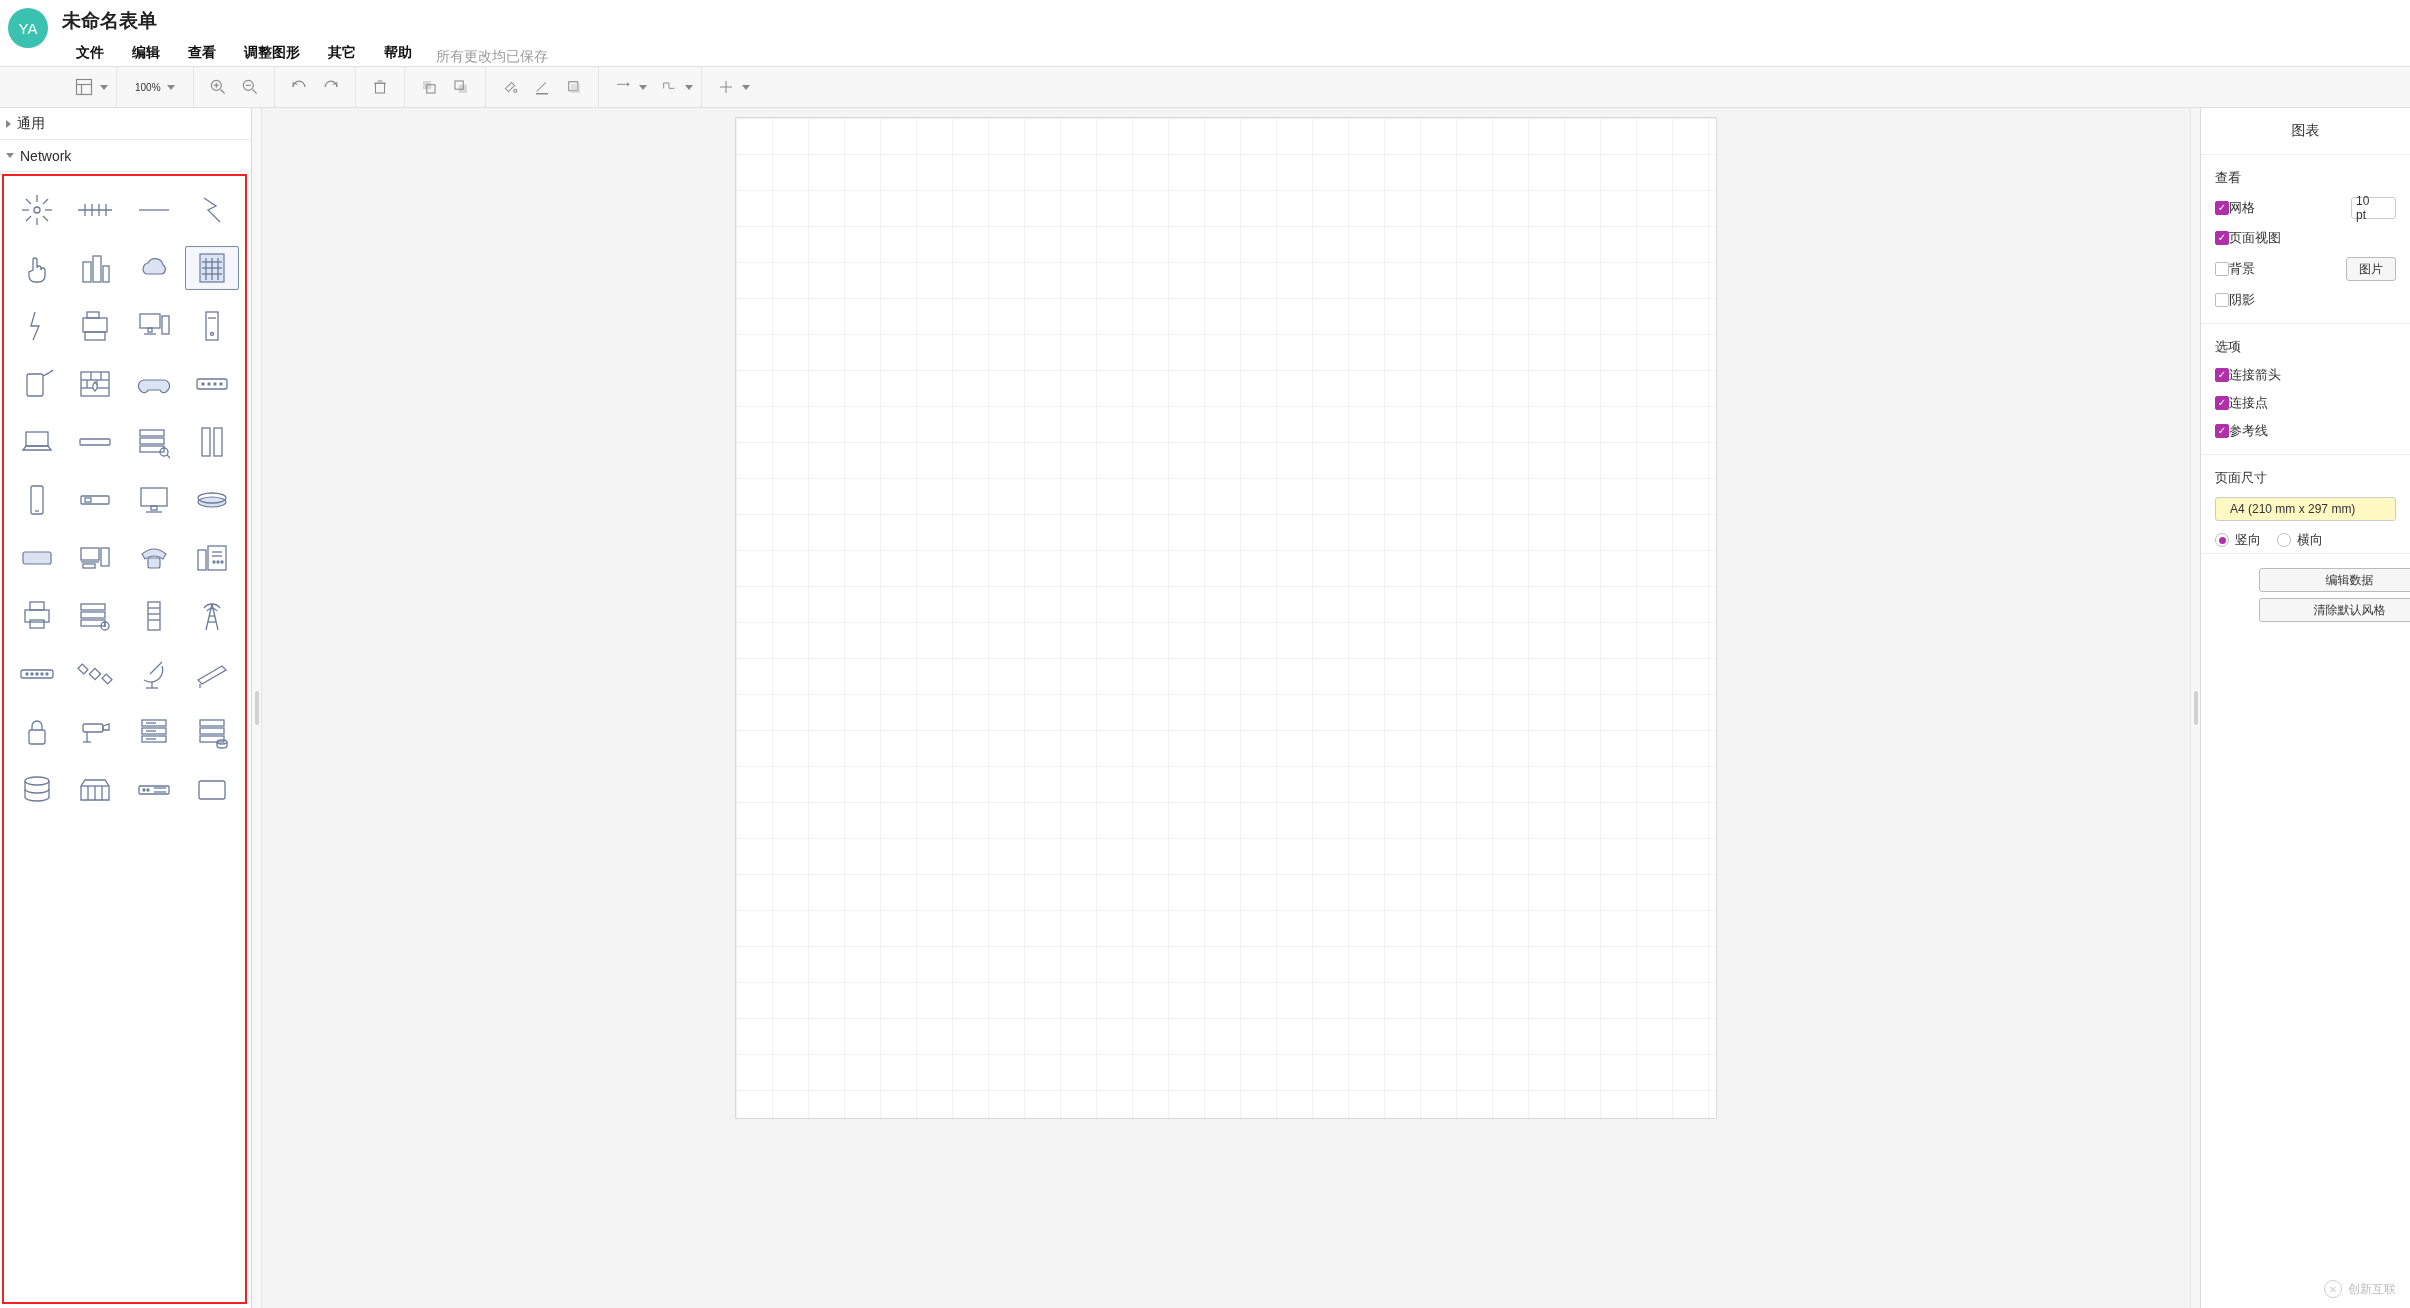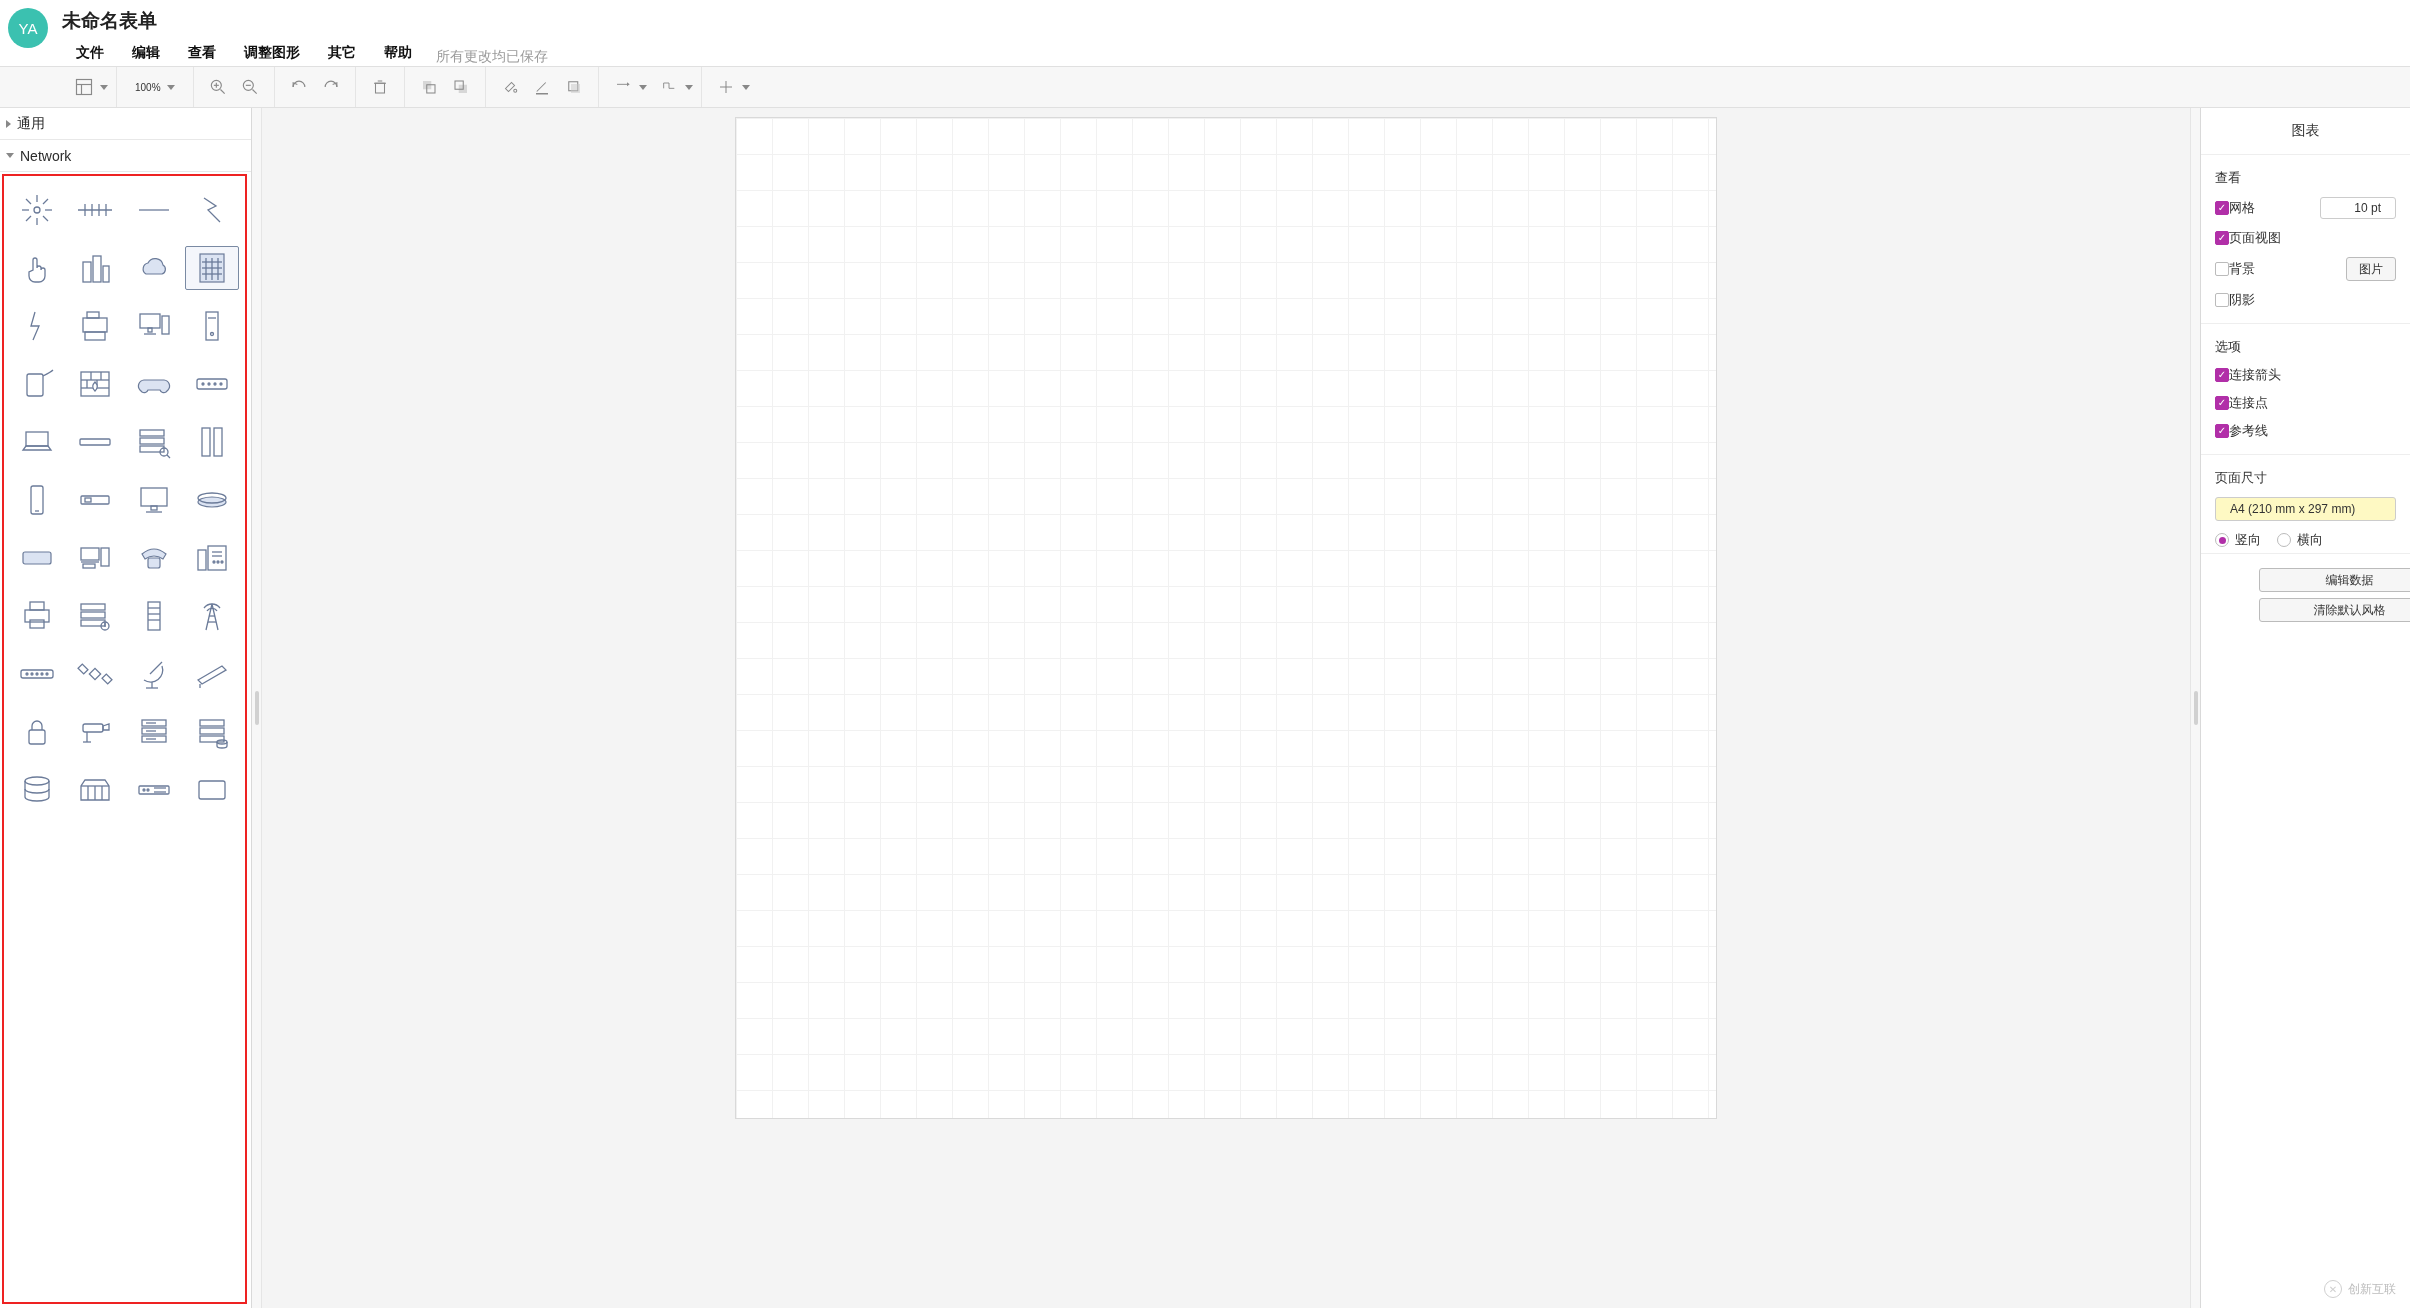--- a/index.html
+++ b/index.html
@@ -51,21 +51,21 @@
   .splitter-right { width:10px; background:#f7f7f7; border-left:1px solid #e5e5e5; display:flex; align-items:center; justify-content:center; cursor:col-resize;}
   .right-panel { width:210px; border-left:1px solid #d9d9d9; overflow:auto; font-size:13px; color:#333; background:#fff;}
   .right-title { text-align:center; font-size:14px; padding:14px 0; border-bottom:1px solid #eee;}
   .rp-section { padding:14px 14px 4px 14px; border-bottom:1px solid #eee;}
   .rp-label { font-size:13px; color:#333; margin-bottom:10px;}
   .rp-row { display:flex; align-items:center; justify-content:space-between; margin-bottom:10px; }
   .chk { display:flex; align-items:center; gap:0; cursor:pointer;}
   .chk-box { width:14px; height:14px; border:1px solid #bbb; border-radius:2px; display:flex; align-items:center; justify-content:center; background:#fff;}
   .chk-box.checked { background:#b12fa8; border-color:#b12fa8;}
   .chk-box.checked::after { content:"✓"; color:#fff; font-size:10px; line-height:1;}
-  .num-input { width:76px; height:22px; border:1px solid #ccc; border-radius:3px; text-align:left; padding:0 14px 0 4px; font-size:12px; position:relative; background:#fff; display:flex; align-items:center; justify-content:flex-end;}
+  .num-input { width:45px; height:22px; border:1px solid #ccc; border-radius:3px; text-align:left; padding:0 14px 0 4px; font-size:12px; position:relative; background:#fff; display:flex; align-items:center; justify-content:flex-end;}
   .btn { height:24px; border:1px solid #bbb; background:#f6f6f6; border-radius:3px; font-size:12px; padding:0 12px; cursor:pointer; display:flex; align-items:center; justify-content:center;margin-left:44px;}
   .btn.full { width:100%; margin-bottom:6px;}
   .select-input { width:100%; height:24px; border:1px solid #ccc; border-radius:3px; font-size:12px; padding:0 14px; display:flex; align-items:center; background:#fef9c3; margin-bottom:10px; cursor:pointer;}
   .radio-row { display:flex; align-items:center; gap:16px;}
   .radio { display:flex; align-items:center; gap:6px; cursor:pointer; font-size:13px;}
   .radio-dot { width:14px; height:14px; border:1px solid #bbb; border-radius:50%; display:flex; align-items:center; justify-content:center; background:#fff;}
   .radio-dot.on::after { content:""; width:7px; height:7px; border-radius:50%; background:#b12fa8;}
 
   
   .watermark { position:fixed; right:14px; bottom:10px; font-size:12px; color:#bcbcbc; display:flex; align-items:center; gap:6px;}

